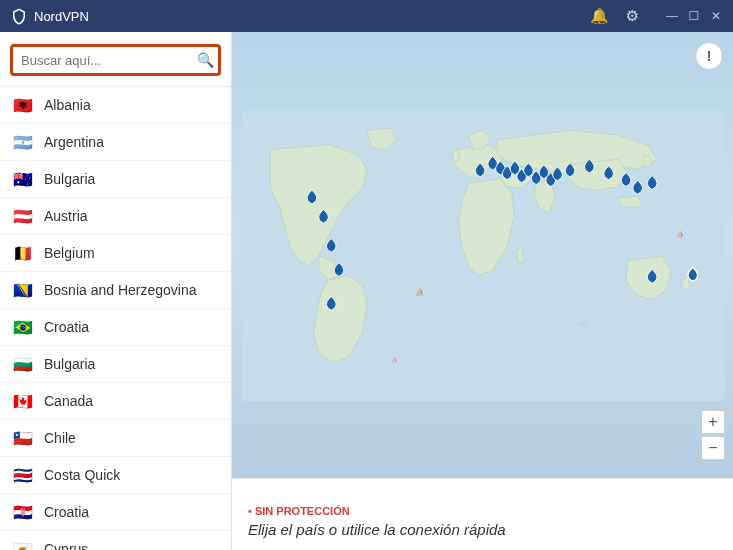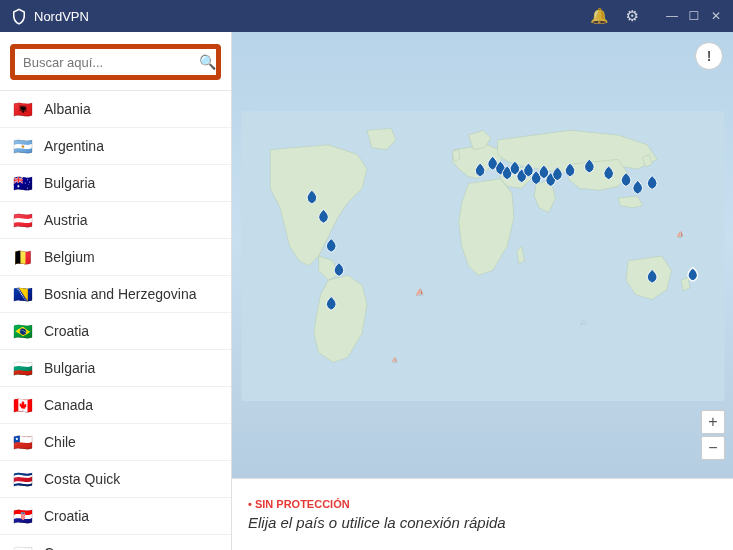--- a/index.html
+++ b/index.html
@@ -84,21 +84,21 @@
       border-right: 1px solid #e0e0e0;
       position: relative;
     }
 
     .search-box {
       padding: 12px 10px 10px 10px;
       border-bottom: 1px solid #e8e8e8;
     }
     .search-wrapper {
       display: flex;
-      border: 5px solid #c2410c;
+      border: 3px solid #c2410c;
       border-radius: 4px;
       background: #fff;
       padding: 5px 8px;
     }
     .search-wrapper input {
       border: none;
       outline: none;
       flex: 1;
       font-size: 13px;
       color: #888;
@@ -168,21 +168,21 @@
 
     
     .info-bar {
       position: absolute;
       bottom: 0;
       left: 0;
       right: 0;
       height: 72px;
       background: white;
       display: flex;
-      align-items: center;
+      align-items: flex-end;
       padding: 12px 16px;
       border-top: 1px solid #e0e0e0;
       gap: 16px;
     }
     .info-text {
       flex: 1;
     }
     .info-status {
       font-size: 11px;
       color: #e53935;

